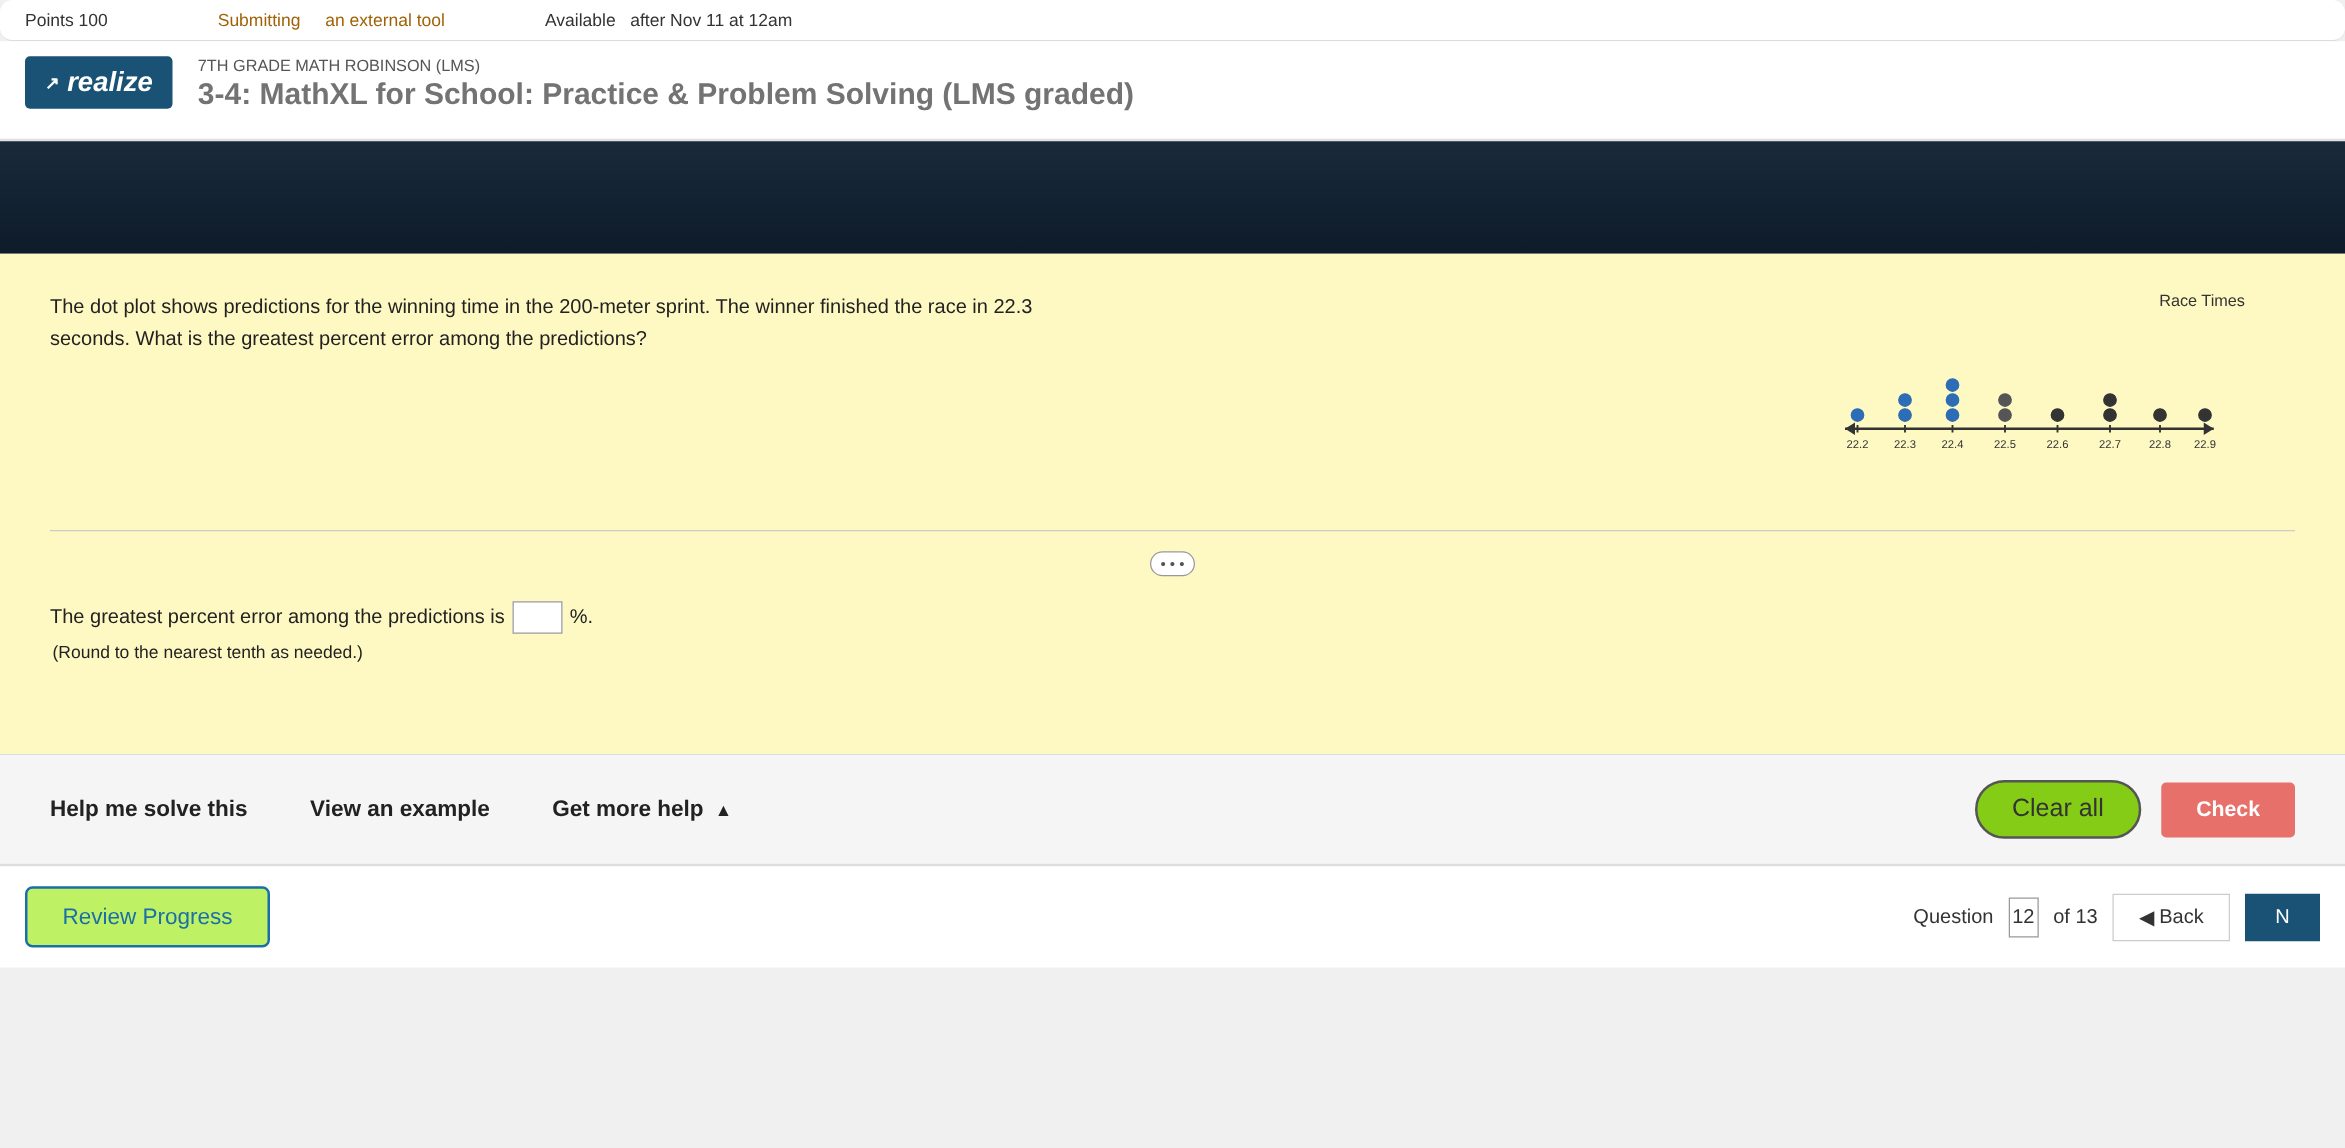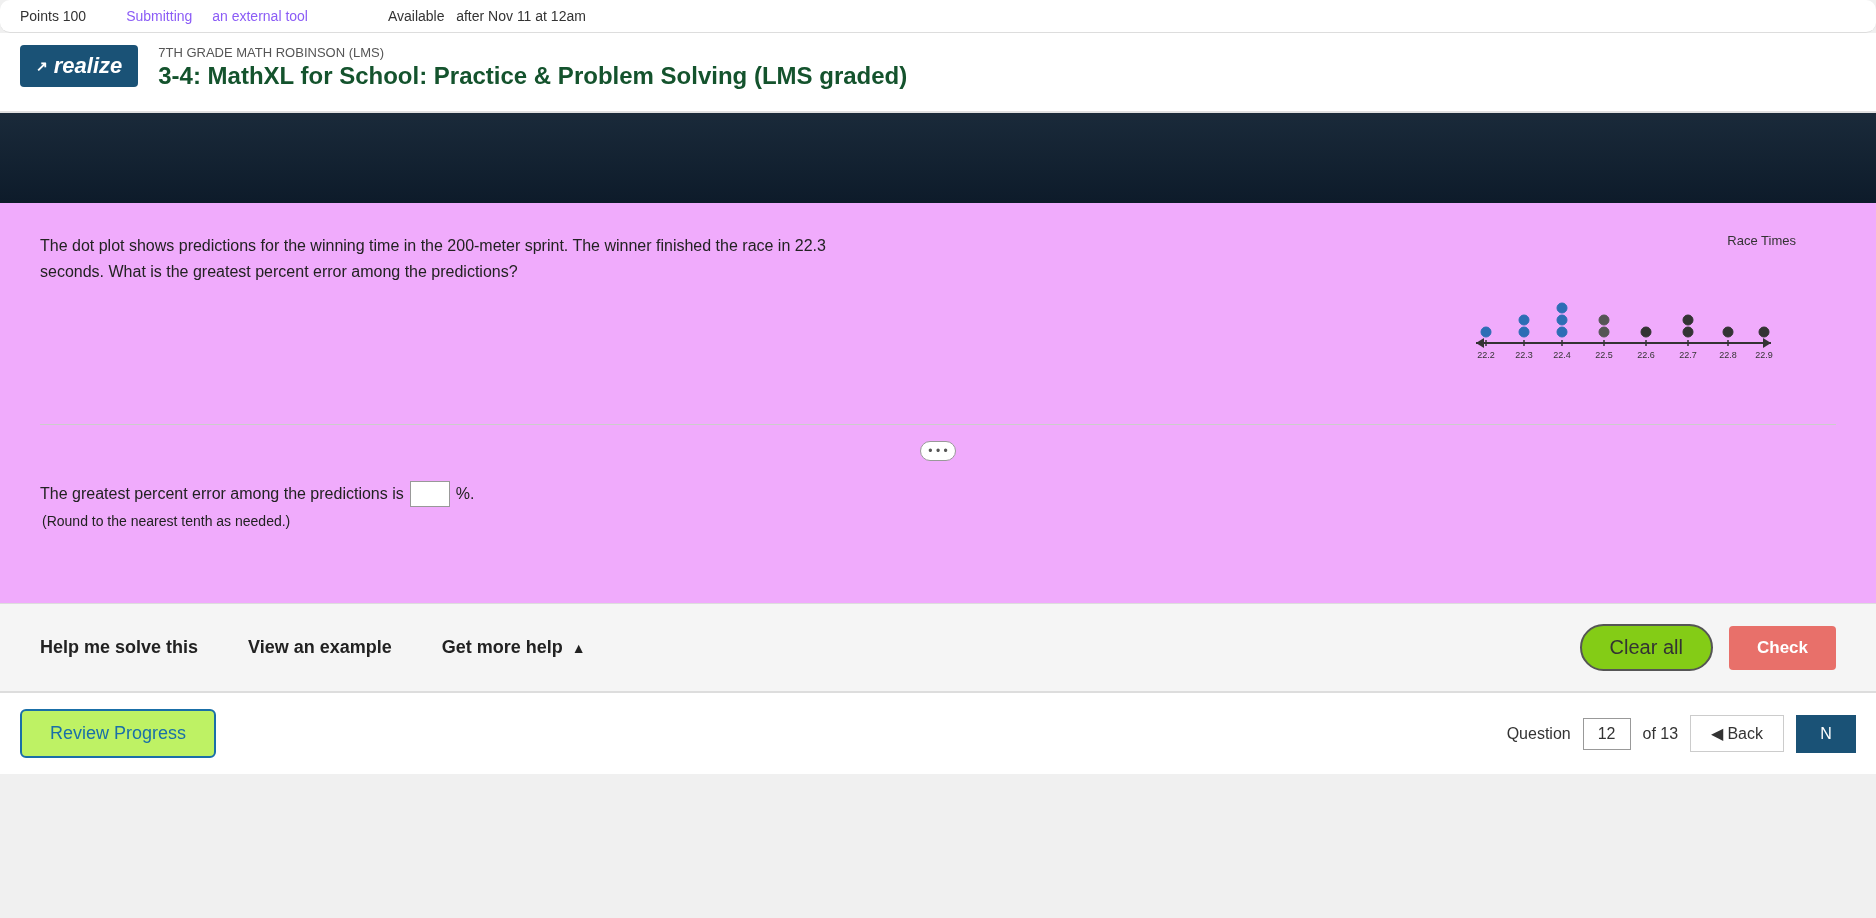--- a/index.html
+++ b/index.html
@@ -22,21 +22,22 @@
       font-size: 14px;
       color: #333;
       border-radius: 10px;
     }
     .top-bar-item {
       display: flex;
       align-items: center;
       gap: 8px;
     }
     .top-bar-submitting {
-      color: #8b5cf6;
+      color: #a16207;
+      margin-left: 48px;
     }
     .top-bar-available {
       color: #333;
       margin-left: 40px;
     }
 
     
     .header-section {
       background: #fff;
       padding: 12px 20px 16px 20px;
@@ -64,33 +65,33 @@
       font-size: 22px;
     }
     .course-label {
       font-size: 13px;
       color: #555;
       margin-bottom: 2px;
     }
     .assignment-title {
       font-size: 24px;
       font-weight: bold;
-      color: #14532d;
+      color: #737373;
     }
 
     
     .dark-banner {
       background: linear-gradient(180deg, #1a2a3a 0%, #0d1b2a 100%);
       height: 90px;
       width: 100%;
     }
 
     
     .main-content {
-      background: #f0abfc;
+      background: #fef9c3;
       padding: 30px 40px 20px 40px;
       position: relative;
       min-height: 400px;
     }
 
     .question-text {
       font-size: 16px;
       color: #222;
       max-width: 820px;
       line-height: 1.6;
@@ -245,21 +246,21 @@
       display: flex;
       align-items: center;
       gap: 12px;
     }
     .question-label {
       font-size: 16px;
       color: #333;
     }
     .question-number-box {
       border: 1px solid #999;
-      padding: 6px 14px;
+      padding: 6px 2px;
       font-size: 16px;
       color: #333;
       background: #fff;
     }
     .of-label {
       font-size: 16px;
       color: #333;
     }
     .back-btn {
       background: #fff;

